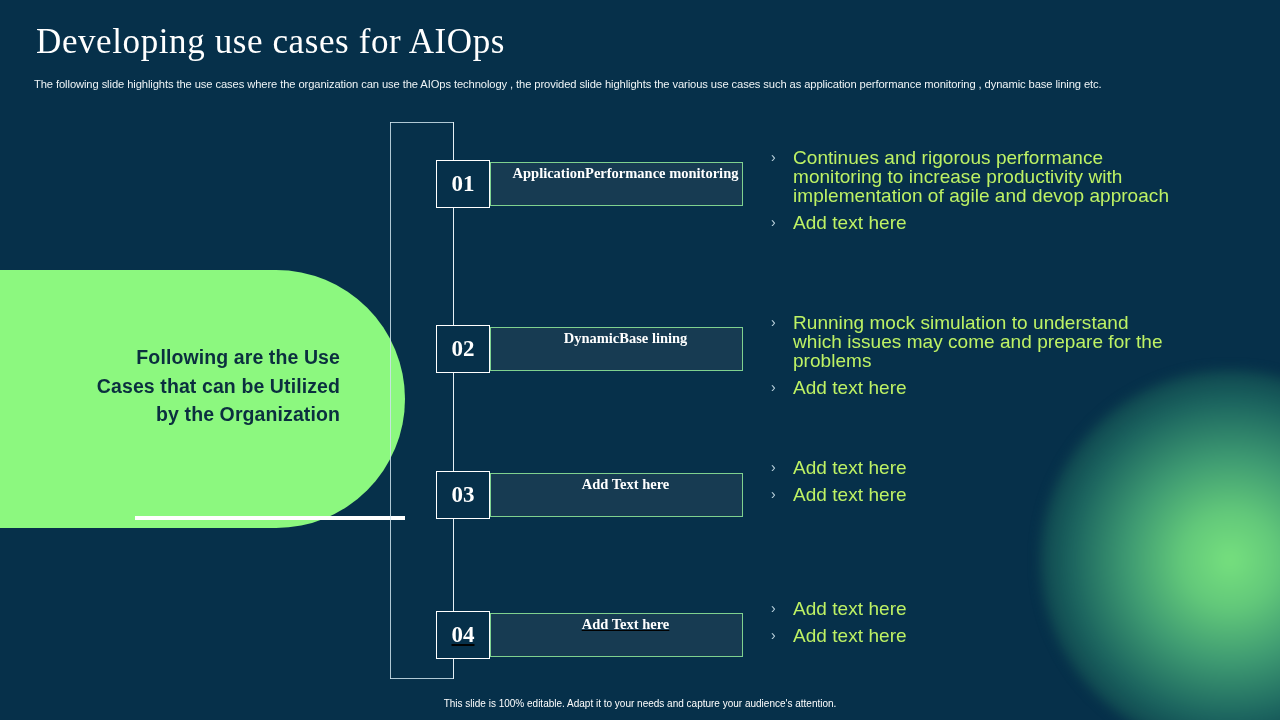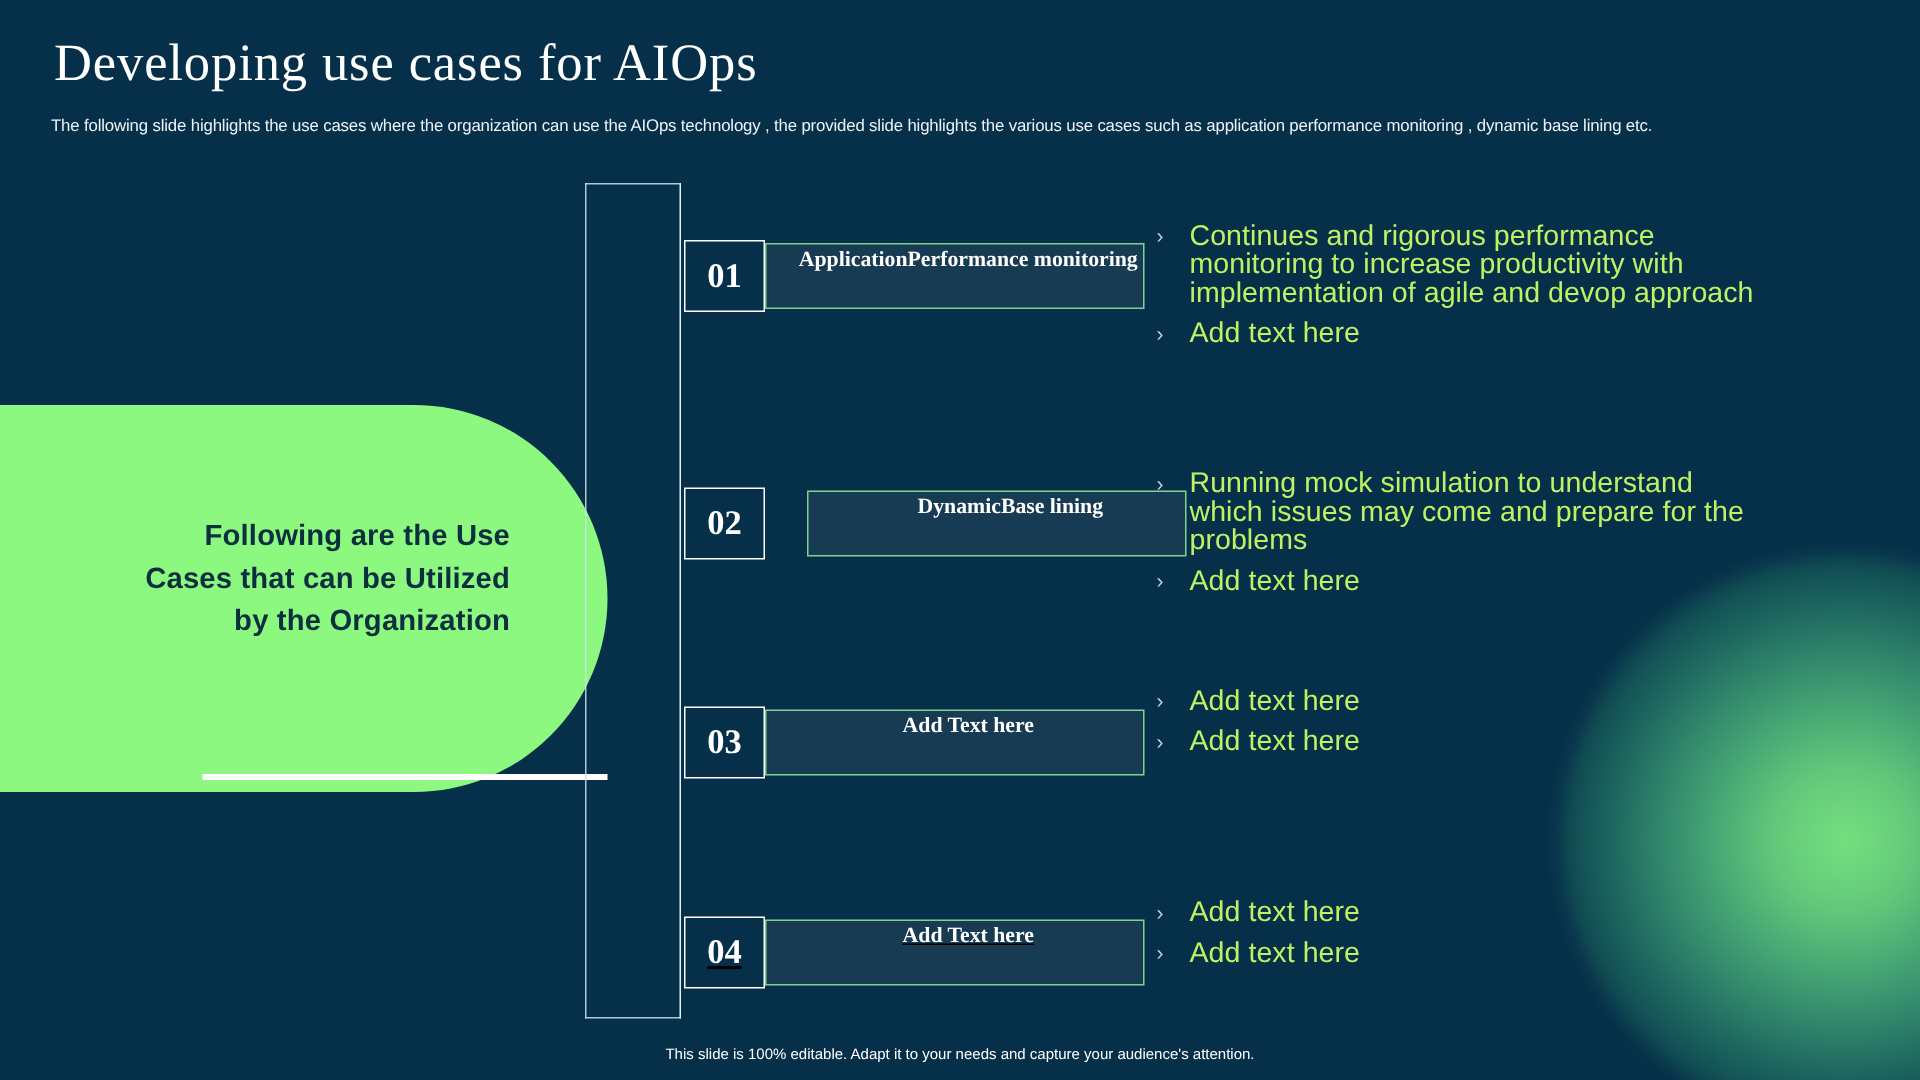--- a/index.html
+++ b/index.html
@@ -121,21 +121,21 @@
     left: 453px;
     top: 122px;
     width: 1px;
     height: 557px;
     background: #e3eff5;
   }
 
   
   .row {
     position: absolute;
-    left: 456px;
+    left: 436px;
     height: 48px;
     display: flex;
     align-items: stretch;
   }
   .num-box {
     width: 54px;
     height: 48px;
     border: 1px solid #ffffff;
     background: #06304a;
     display: flex;
@@ -238,21 +238,21 @@
     <div class="bullet">
       <span class="bullet-marker">›</span>
       <span class="bullet-text">Continues and rigorous performance monitoring to increase productivity with implementation of agile and devop approach</span>
     </div>
     <div class="bullet">
       <span class="bullet-marker">›</span>
       <span class="bullet-text">Add text here</span>
     </div>
   </div>
 
-  <div class="row" style="top:325px;gap:28px;">
+  <div class="row" style="top:325px;">
     <div class="num-box">02</div>
     <div class="label-box">
       <span class="l1">Dynamic</span>
       <span class="l2">Base lining</span>
     </div>
   </div>
   <div class="bullets" style="top:313px;">
     <div class="bullet">
       <span class="bullet-marker">›</span>
       <span class="bullet-text">Running mock simulation to understand which issues may come and prepare for the problems</span>

